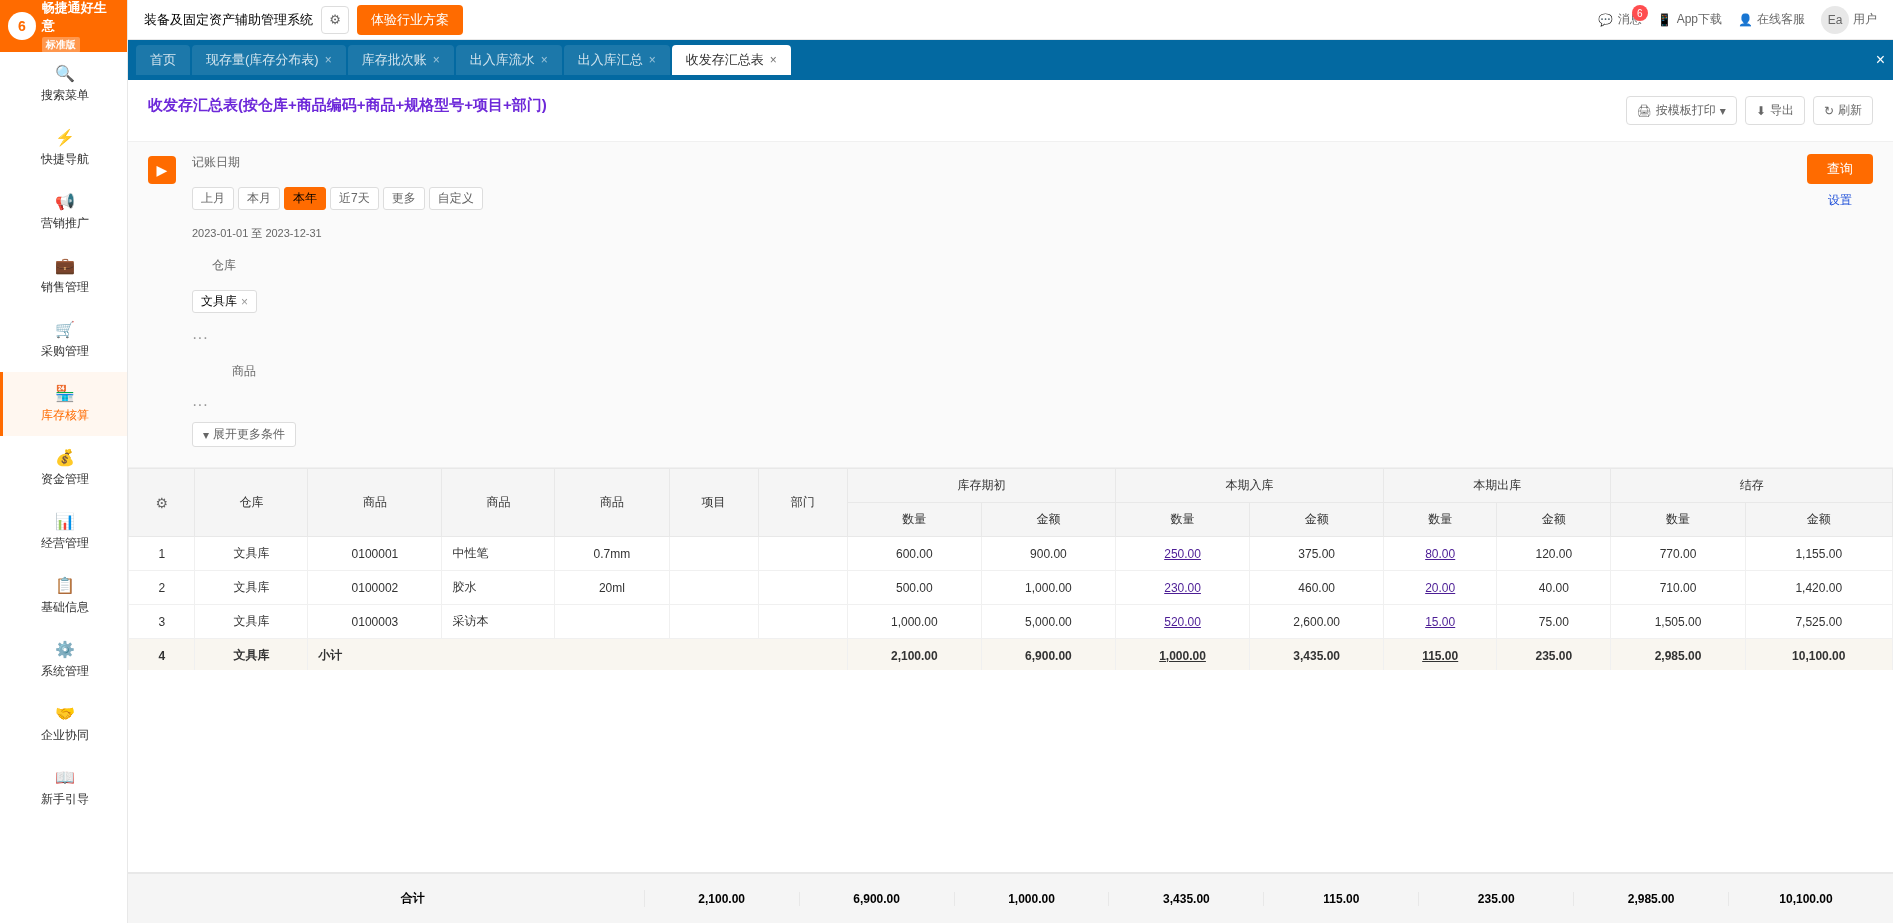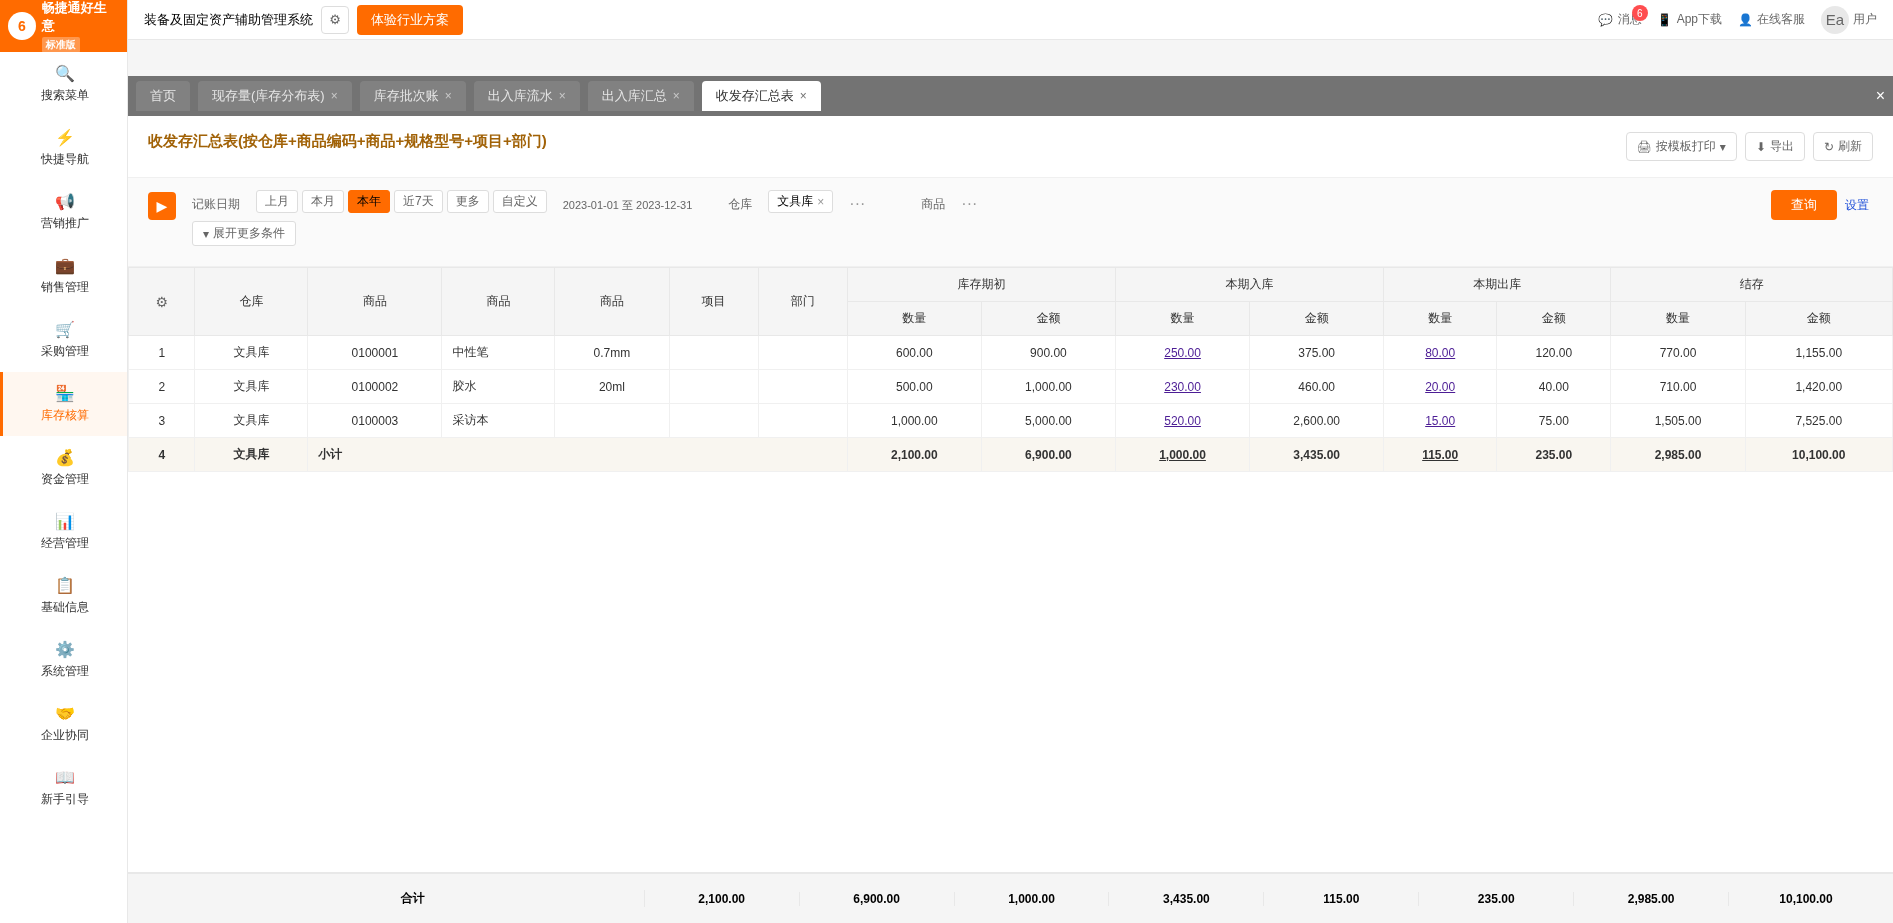--- a/index.html
+++ b/index.html
@@ -18,55 +18,55 @@
     .main { flex: 1; display: flex; flex-direction: column; overflow: hidden; }
 
     
     .top-header { height: 40px; background: white; display: flex; align-items: center; justify-content: space-between; padding: 0 16px; border-bottom: 1px solid #e8e8e8; flex-shrink: 0; }
     .top-header-left { display: flex; align-items: center; gap: 8px; }
     .settings-btn { width: 28px; height: 28px; border: 1px solid #ddd; border-radius: 4px; display: flex; align-items: center; justify-content: center; cursor: pointer; color: #666; }
     .trial-btn { background: #ff6b00; color: white; border: none; border-radius: 4px; padding: 6px 14px; cursor: pointer; font-size: 13px; }
     .top-header-right { display: flex; align-items: center; gap: 16px; font-size: 12px; color: #666; }
     .top-header-right-item { display: flex; align-items: center; gap: 4px; cursor: pointer; position: relative; }
     .badge { background: #ff4d4f; color: white; border-radius: 50%; width: 16px; height: 16px; font-size: 10px; display: flex; align-items: center; justify-content: center; position: absolute; top: -6px; right: -6px; }
-    .user-avatar { width: 28px; height: 28px; background: #e8e8e8; border-radius: 50%; display: flex; align-items: center; justify-content: center; font-size: 15px; color: #666; }
-
-    
-    .tab-bar { height: 40px; background: #737373; display: flex; align-items: center; padding: 0 8px; flex-shrink: 0; gap: 8px; margin-top: 36px; }
+    .user-avatar { width: 28px; height: 28px; background: #e8e8e8; border-radius: 50%; display: flex; align-items: center; justify-content: center; font-size: 12px; color: #666; }
+
+    
+    .tab-bar { height: 40px; background: #0369a1; display: flex; align-items: center; padding: 0 8px; flex-shrink: 0; gap: 2px; }
     .tab-item { display: flex; align-items: center; gap: 6px; padding: 6px 14px; border-radius: 4px 4px 0 0; font-size: 13px; cursor: pointer; color: rgba(255,255,255,0.8); background: rgba(255,255,255,0.1); }
     .tab-item.active { background: white; color: #333; }
     .tab-close { font-size: 12px; cursor: pointer; opacity: 0.7; }
     .tab-bar-close { margin-left: auto; color: white; cursor: pointer; font-size: 16px; }
 
     
     .content { flex: 1; background: white; overflow-y: auto; display: flex; flex-direction: column; }
 
     
     .page-header { padding: 16px 20px 8px; border-bottom: 1px solid #f0f0f0; }
-    .page-title { font-size: 15px; font-weight: bold; color: #a16207; margin-bottom: 18px; }
+    .page-title { font-size: 15px; font-weight: bold; color: #6d28d9; margin-bottom: 18px; }
     .page-actions { display: flex; align-items: center; justify-content: flex-end; gap: 8px; margin-bottom: 8px; }
     .action-btn { display: flex; align-items: center; gap: 4px; padding: 5px 10px; border: 1px solid #ddd; border-radius: 4px; cursor: pointer; font-size: 12px; color: #666; background: white; }
 
     
     .filter-bar { padding: 12px 20px; background: #fafafa; border-bottom: 1px solid #f0f0f0; display: flex; align-items: flex-start; gap: 16px; }
     .filter-toggle { width: 28px; height: 28px; background: #ff6b00; color: white; border: none; border-radius: 4px; cursor: pointer; display: flex; align-items: center; justify-content: center; font-size: 14px; flex-shrink: 0; margin-top: 2px; }
     .filter-content { flex: 1; }
-    .filter-row { display: flex; align-items: flex-end; gap: 16px; margin-bottom: 8px; }
+    .filter-row { display: flex; align-items: flex-start; gap: 16px; margin-bottom: 8px; flex-direction: column; }
     .filter-label { color: #666; font-size: 12px; white-space: nowrap; }
     .date-btns { display: flex; gap: 4px; }
     .date-btn { padding: 2px 8px; border: 1px solid #ddd; border-radius: 3px; cursor: pointer; font-size: 12px; color: #666; background: white; }
     .date-btn.active { background: #ff6b00; color: #000000; border-color: #ff6b00; }
     .date-range { font-size: 11px; color: #666; }
     .warehouse-tag { display: flex; align-items: center; gap: 4px; background: white; border: 1px solid #ddd; border-radius: 3px; padding: 2px 8px; font-size: 12px; }
     .warehouse-tag-close { cursor: pointer; color: #999; }
     .filter-ellipsis { color: #999; font-size: 16px; cursor: pointer; }
     .expand-btn { display: flex; align-items: center; gap: 4px; color: #666; font-size: 12px; cursor: pointer; border: 1px solid #ddd; border-radius: 3px; padding: 3px 10px; background: white; }
     .query-btn { background: #ff6b00; color: white; border: none; border-radius: 4px; padding: 6px 20px; cursor: pointer; font-size: 13px; }
     .set-btn { color: #1d4ed8; font-size: 12px; cursor: pointer; text-align: center; padding: 4px; }
-    .filter-right-actions { display: flex; flex-direction: row; gap: 4px; align-items: center; }
+    .filter-right-actions { display: flex; flex-direction: column; gap: 4px; align-items: center; }
 
     
     .table-container { flex: 1; overflow-x: auto; }
     table { width: 100%; border-collapse: collapse; font-size: 12px; }
     thead tr { background: #f5f5f5; }
     thead th { padding: 8px 10px; border: 1px solid #e8e8e8; color: #333; font-weight: normal; white-space: nowrap; }
     tbody tr { border-bottom: 1px solid #f0f0f0; }
     tbody td { padding: 8px 10px; text-align: center; border: 1px solid #f0f0f0; color: #333; white-space: nowrap; }
     tbody td.text-left { text-align: left; }
     .subtotal-row { font-weight: bold; background: #f9f6f0; }

